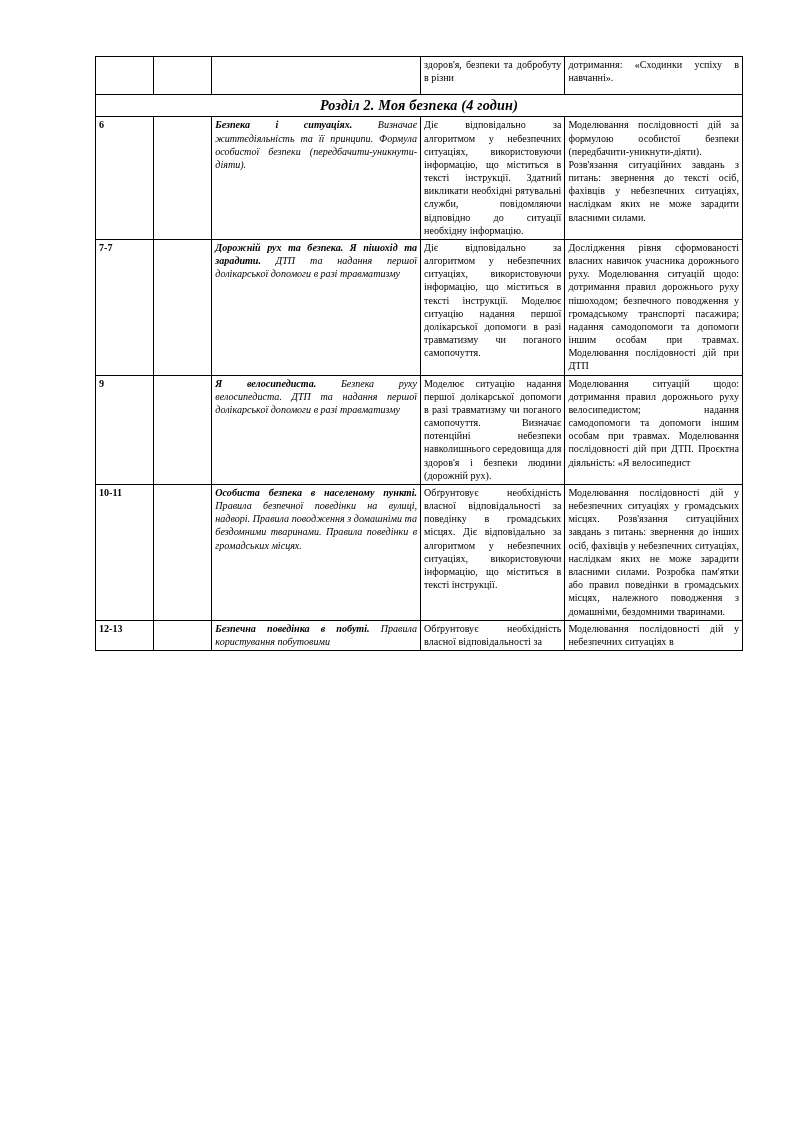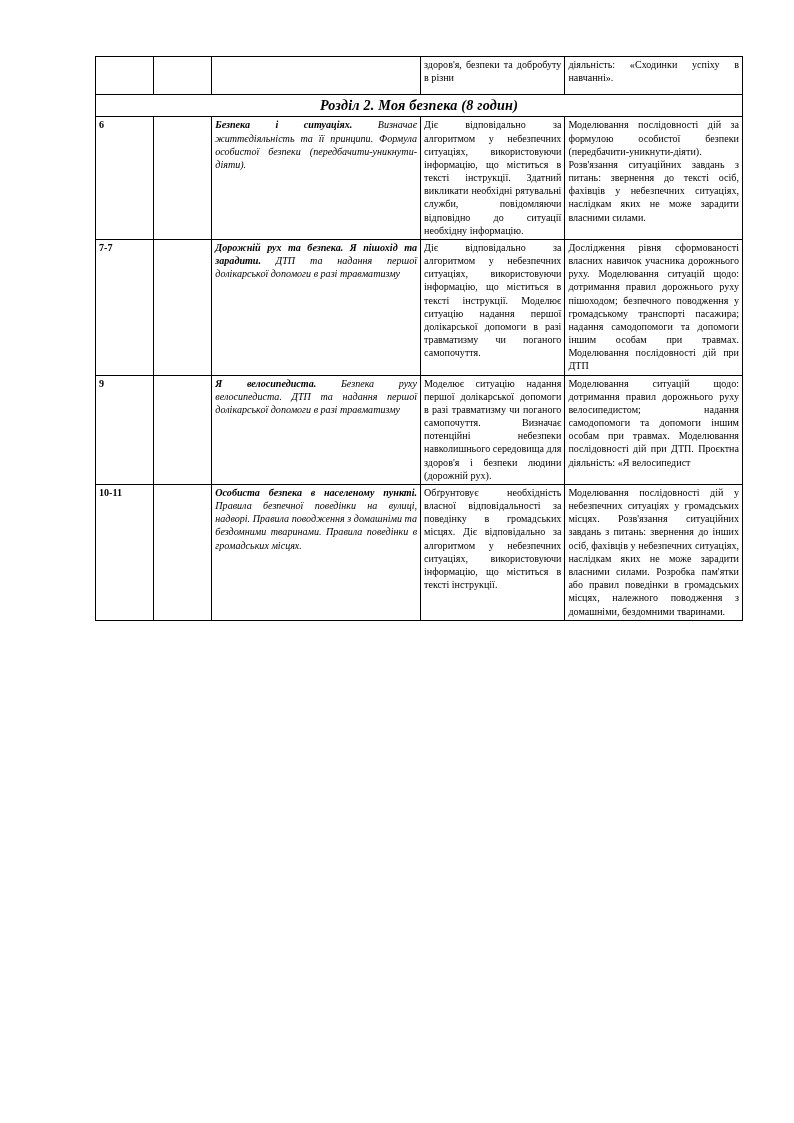--- a/index.html
+++ b/index.html
@@ -88,25 +88,25 @@
         <col class="c-out">
         <col class="c-act">
     </colgroup>
     <tbody>
 
       <tr>
         <td class="num"></td>
         <td class="date"></td>
         <td class="topic"></td>
         <td class="plain spacer-cell">здоров'я, безпеки та добробуту в різни</td>
-        <td class="plain spacer-cell">діяльність: «Сходинки успіху в навчанні».</td>
+        <td class="plain spacer-cell">дотримання: «Сходинки успіху в навчанні».</td>
       </tr>
 
       <tr class="section-row">
-        <td colspan="5">Розділ 2. Моя безпека (8 годин)</td>
+        <td colspan="5">Розділ 2. Моя безпека (4 годин)</td>
       </tr>
 
       <tr>
         <td class="num">6</td>
         <td class="date"></td>
         <td class="topic"><span class="lead">Безпека і ситуаціях.</span><span> Визначає життєдіяльність та її принципи. Формула особистої безпеки (передбачити-уникнути-діяти).</span></td>
         <td class="plain">Діє відповідально за алгоритмом у небезпечних ситуаціях, використовуючи інформацію, що міститься в тексті інструкції. Здатний викликати необхідні рятувальні служби, повідомляючи відповідно до ситуації необхідну інформацію.</td>
         <td class="plain">Моделювання послідовності дій за формулою особистої безпеки (передбачити-уникнути-діяти). Розв'язання ситуаційних завдань з питань: звернення до тексті осіб, фахівців у небезпечних ситуаціях, наслідкам яких не може зарадити власними силами.</td>
       </tr>
 
@@ -127,16 +127,23 @@
       </tr>
 
       <tr>
         <td class="num">10-11</td>
         <td class="date"></td>
         <td class="topic"><span class="lead">Особиста безпека в населеному пункті.</span><span> Правила безпечної поведінки на вулиці, надворі. Правила поводження з домашніми та бездомними тваринами. Правила поведінки в громадських місцях.</span></td>
         <td class="plain">Обґрунтовує необхідність власної відповідальності за поведінку в громадських місцях. Діє відповідально за алгоритмом у небезпечних ситуаціях, використовуючи інформацію, що міститься в тексті інструкції.</td>
         <td class="plain">Моделювання послідовності дій у небезпечних ситуаціях у громадських місцях. Розв'язання ситуаційних завдань з питань: звернення до інших осіб, фахівців у небезпечних ситуаціях, наслідкам яких не може зарадити власними силами. Розробка пам'ятки або правил поведінки в громадських місцях, належного поводження з домашніми, бездомними тваринами.</td>
       </tr>
 
+      <tr>
+        <td class="num">12-13</td>
+        <td class="date"></td>
+        <td class="topic"><span class="lead">Безпечна поведінка в побуті.</span><span> Правила користування побутовими</span></td>
+        <td class="plain">Обґрунтовує необхідність власної відповідальності за</td>
+        <td class="plain">Моделювання послідовності дій у небезпечних ситуаціях в</td>
+      </tr>
 
     </tbody>
   </table>
 </div>
 
 </body></html>

